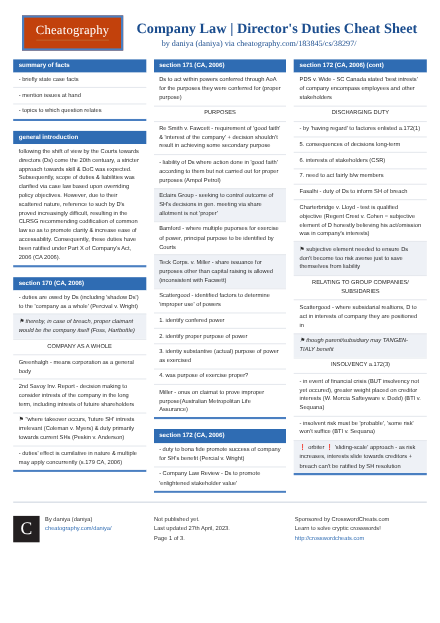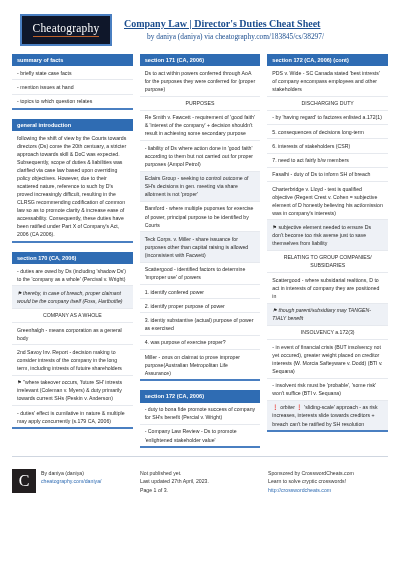--- a/index.html
+++ b/index.html
@@ -9,34 +9,34 @@
     background: #ffffff;
     font-family: "Liberation Sans", sans-serif;
     color: #222;
     overflow: hidden;
   }
   .page { width: 400px; height: 566px; position: relative; padding: 0 8px; }
 
   
   .header { display: flex; align-items: flex-start; padding: 14px 0 8px 12px; gap: 12px; }
   .logo-box {
-    width: 92px; height: 32px; background: #0f172a;
+    width: 92px; height: 32px; background: #c2410c;
     border: 2px solid #4a7fc1;
     display: flex; align-items: center; justify-content: center;
     flex: 0 0 auto;
   }
   .logo-text {
     color: #ffffff; font-family: "Liberation Serif", serif;
     font-size: 11.5px; letter-spacing: .2px;
     border-bottom: 1.4px solid #c0622a; padding-bottom: 1px; line-height: 1;
   }
   .title-wrap { padding-top: 4px; }
   .sheet-title {
     font-family: "Liberation Serif", serif;
-    font-size: 10px; font-weight: bold; color: #1b4d8e; line-height: 1.25; text-decoration: underline;
+    font-size: 13px; font-weight: bold; color: #1b4d8e; line-height: 1.25;
   }
   .sheet-by {
     font-family: "Liberation Serif", serif;
     font-size: 7.4px; color: #1b4d8e; margin-top: 1px; line-height: 1.3; padding-left: 23px;
   }
 
   
   .columns { display: flex; gap: 7px; padding: 0 4px; align-items: flex-start; }
   .col { width: 124px; display: flex; flex-direction: column; gap: 9px; }
 

